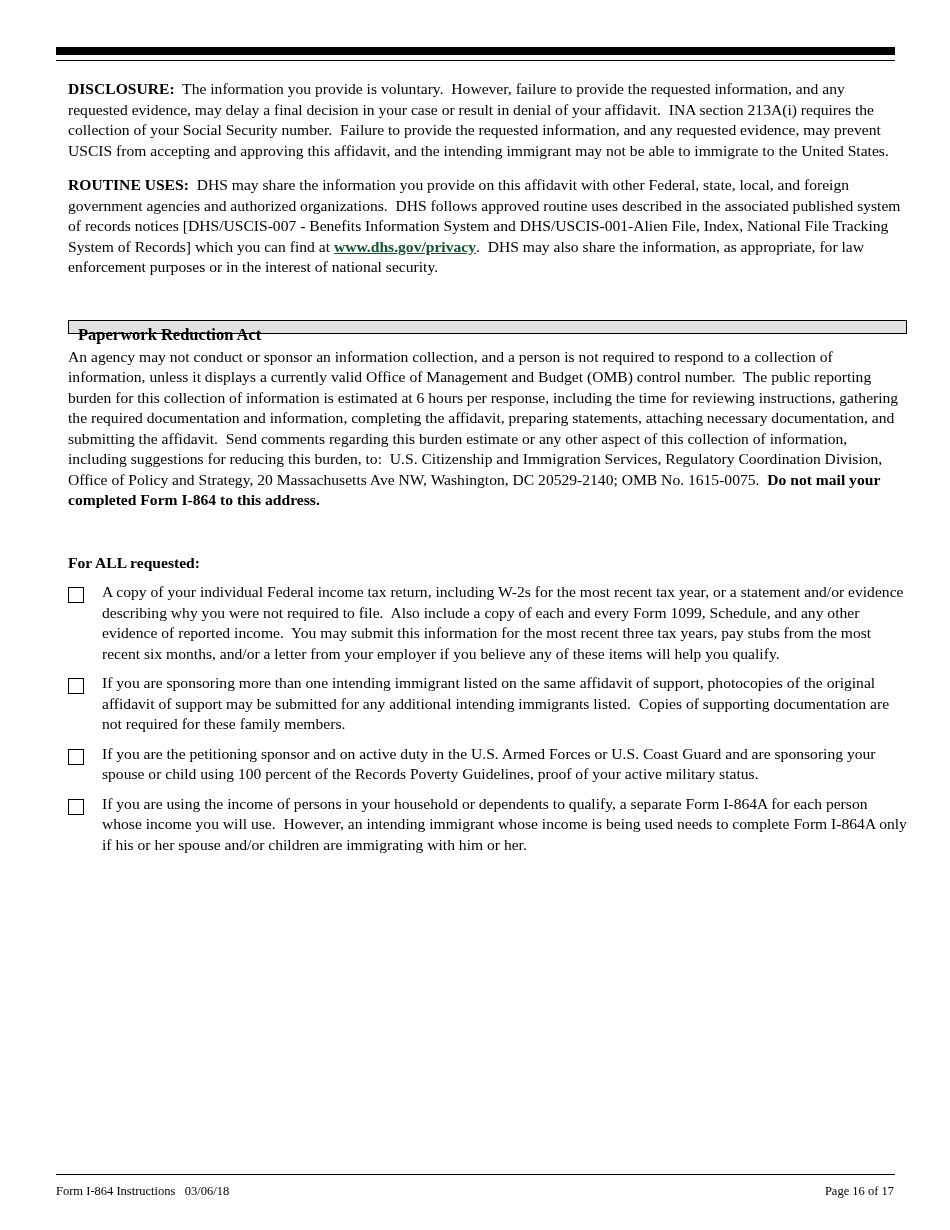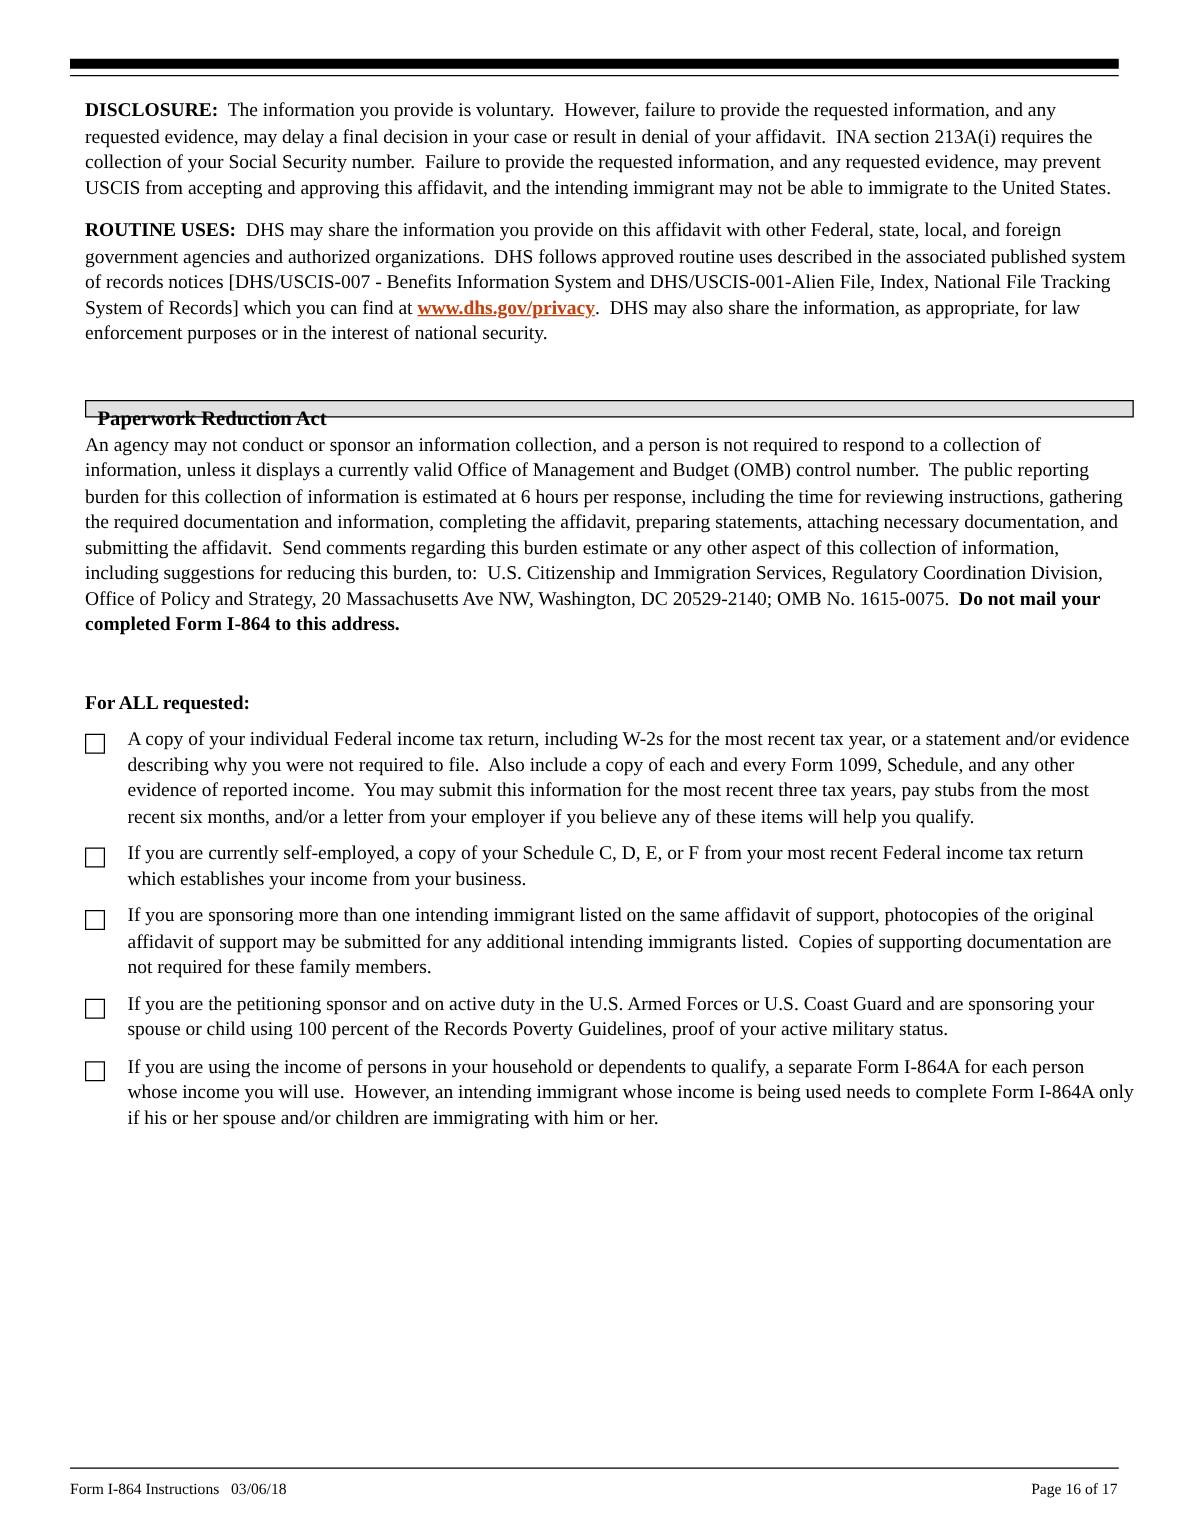--- a/index.html
+++ b/index.html
@@ -6,21 +6,21 @@
   body {
     width: 950px; height: 1230px; position: relative; overflow: hidden;
     font-family: "Liberation Serif", serif; color: #000; font-size: 15.6px;
   }
   .top-bar-thick { position: absolute; left: 56px; top: 47px; width: 839px; height: 8px; background: #000; }
   .top-bar-thin { position: absolute; left: 56px; top: 60px; width: 839px; height: 1px; background: #000; }
   .content { position: absolute; left: 68px; top: 79px; width: 839px; }
   p { margin: 0; line-height: 20.5px; }
   .para { margin-bottom: 14px; }
   b { font-weight: bold; }
-  a.link { color: #c2410c; font-weight: bold; text-decoration: underline; }
+  a.link { color: #14532d; font-weight: bold; text-decoration: underline; }
   .section-header {
     border: 1px solid #000; background: #e1e1e1; height: 14px;
     box-sizing: border-box; padding: 4px 0 0 9px;
     font-weight: bold; font-size: 16.5px;
   }
   .sub-head { font-weight: bold; margin-bottom: 9px; line-height: 20.5px; }
   .check-item { position: relative; padding-left: 34px; margin-bottom: 9px; }
   .checkbox {
     position: absolute; left: 0; top: 5px; width: 16px; height: 16px;
     border: 1.5px solid #000; box-sizing: border-box; background: #fff;
@@ -58,24 +58,20 @@
       <div class="check-item">
         <span class="checkbox"></span>
         <p style="white-space: pre-wrap;">A copy of your individual Federal income tax return, including W-2s for the most recent tax year, or a statement and/or evidence describing why you were not required to file.  Also include a copy of each and every Form 1099, Schedule, and any other evidence of reported income.  You may submit this information for the most recent three tax years, pay stubs from the most recent six months, and/or a letter from your employer if you believe any of these items will help you qualify.</p>
       </div>
     </div>
 
 
   <div id="some-list">
       <div class="check-item">
         <span class="checkbox"></span>
-        <p style="white-space: pre-wrap;">If you are currently self-employed, a copy of your Schedule C, D, E, or F from your most recent Federal income tax return which establishes your income from your business.</p>
-      </div>
-      <div class="check-item">
-        <span class="checkbox"></span>
         <p style="white-space: pre-wrap;">If you are sponsoring more than one intending immigrant listed on the same affidavit of support, photocopies of the original affidavit of support may be submitted for any additional intending immigrants listed.  Copies of supporting documentation are not required for these family members.</p>
       </div>
       <div class="check-item">
         <span class="checkbox"></span>
         <p style="white-space: pre-wrap;">If you are the petitioning sponsor and on active duty in the U.S. Armed Forces or U.S. Coast Guard and are sponsoring your spouse or child using 100 percent of the Records Poverty Guidelines, proof of your active military status.</p>
       </div>
       <div class="check-item">
         <span class="checkbox"></span>
         <p style="white-space: pre-wrap;">If you are using the income of persons in your household or dependents to qualify, a separate Form I-864A for each person whose income you will use.  However, an intending immigrant whose income is being used needs to complete Form I-864A only if his or her spouse and/or children are immigrating with him or her.</p>
       </div>

